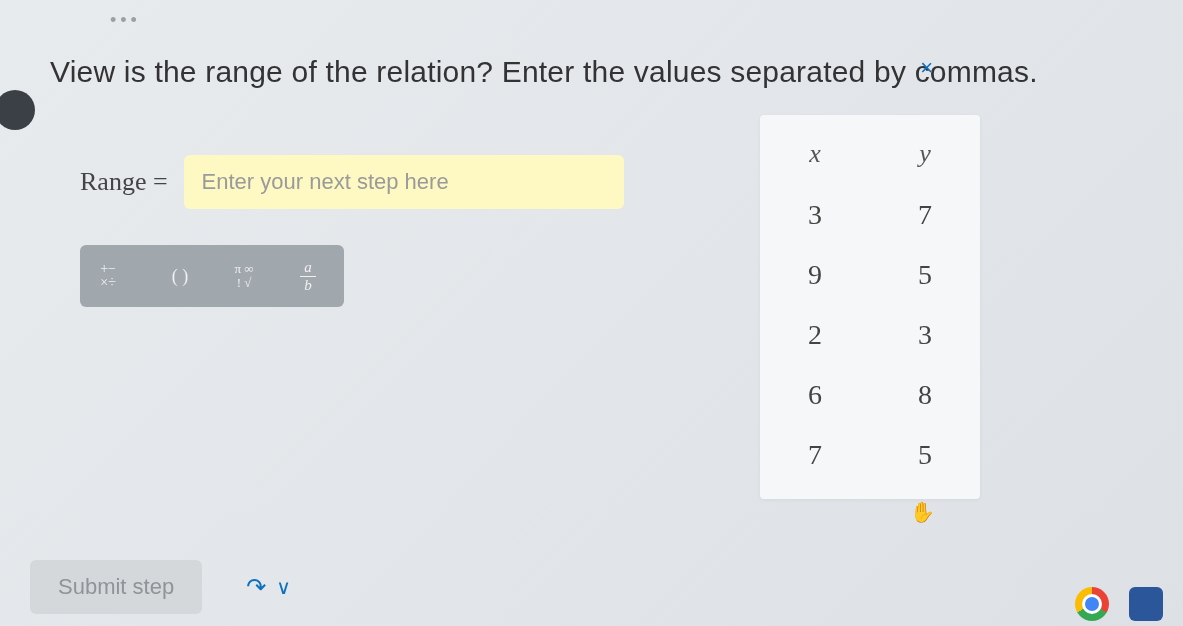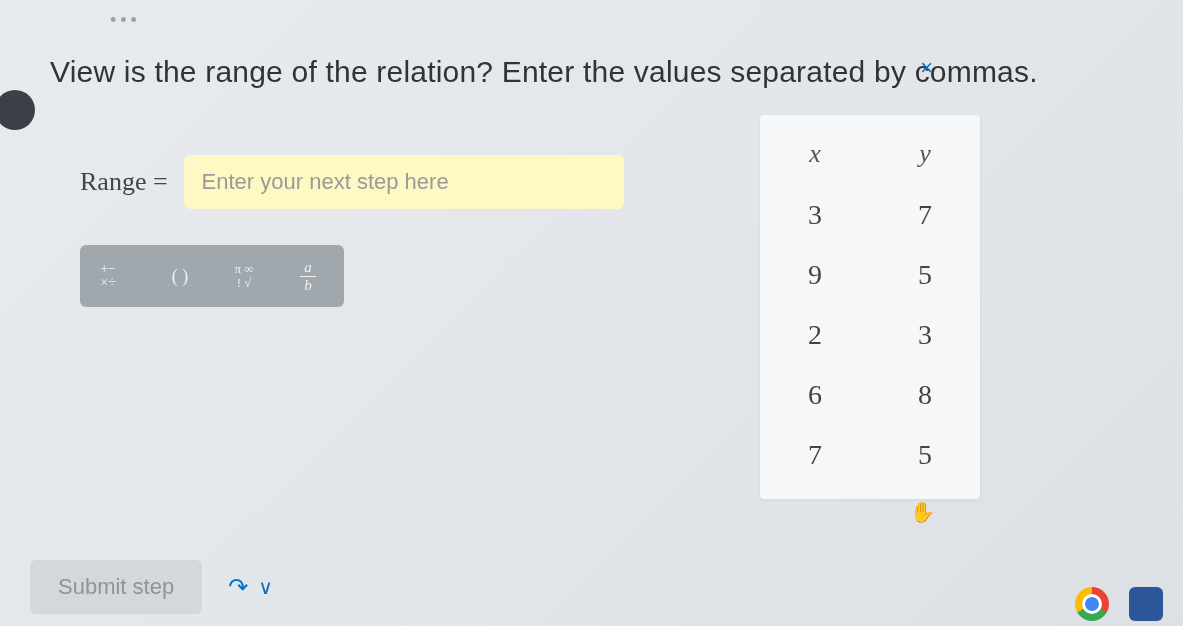--- a/index.html
+++ b/index.html
@@ -150,21 +150,21 @@
       left: 910px;
       top: 500px;
       font-size: 20px;
     }
     .bottom-bar {
       position: absolute;
       left: 30px;
       bottom: 12px;
       display: flex;
       align-items: center;
-      gap: 26px;
+      gap: 44px;
       justify-content: center;
     }
     .submit-btn {
       background: #d5d8db;
       border: none;
       color: #8f9498;
       font-size: 22px;
       padding: 14px 28px;
       border-radius: 6px;
       cursor: pointer;

